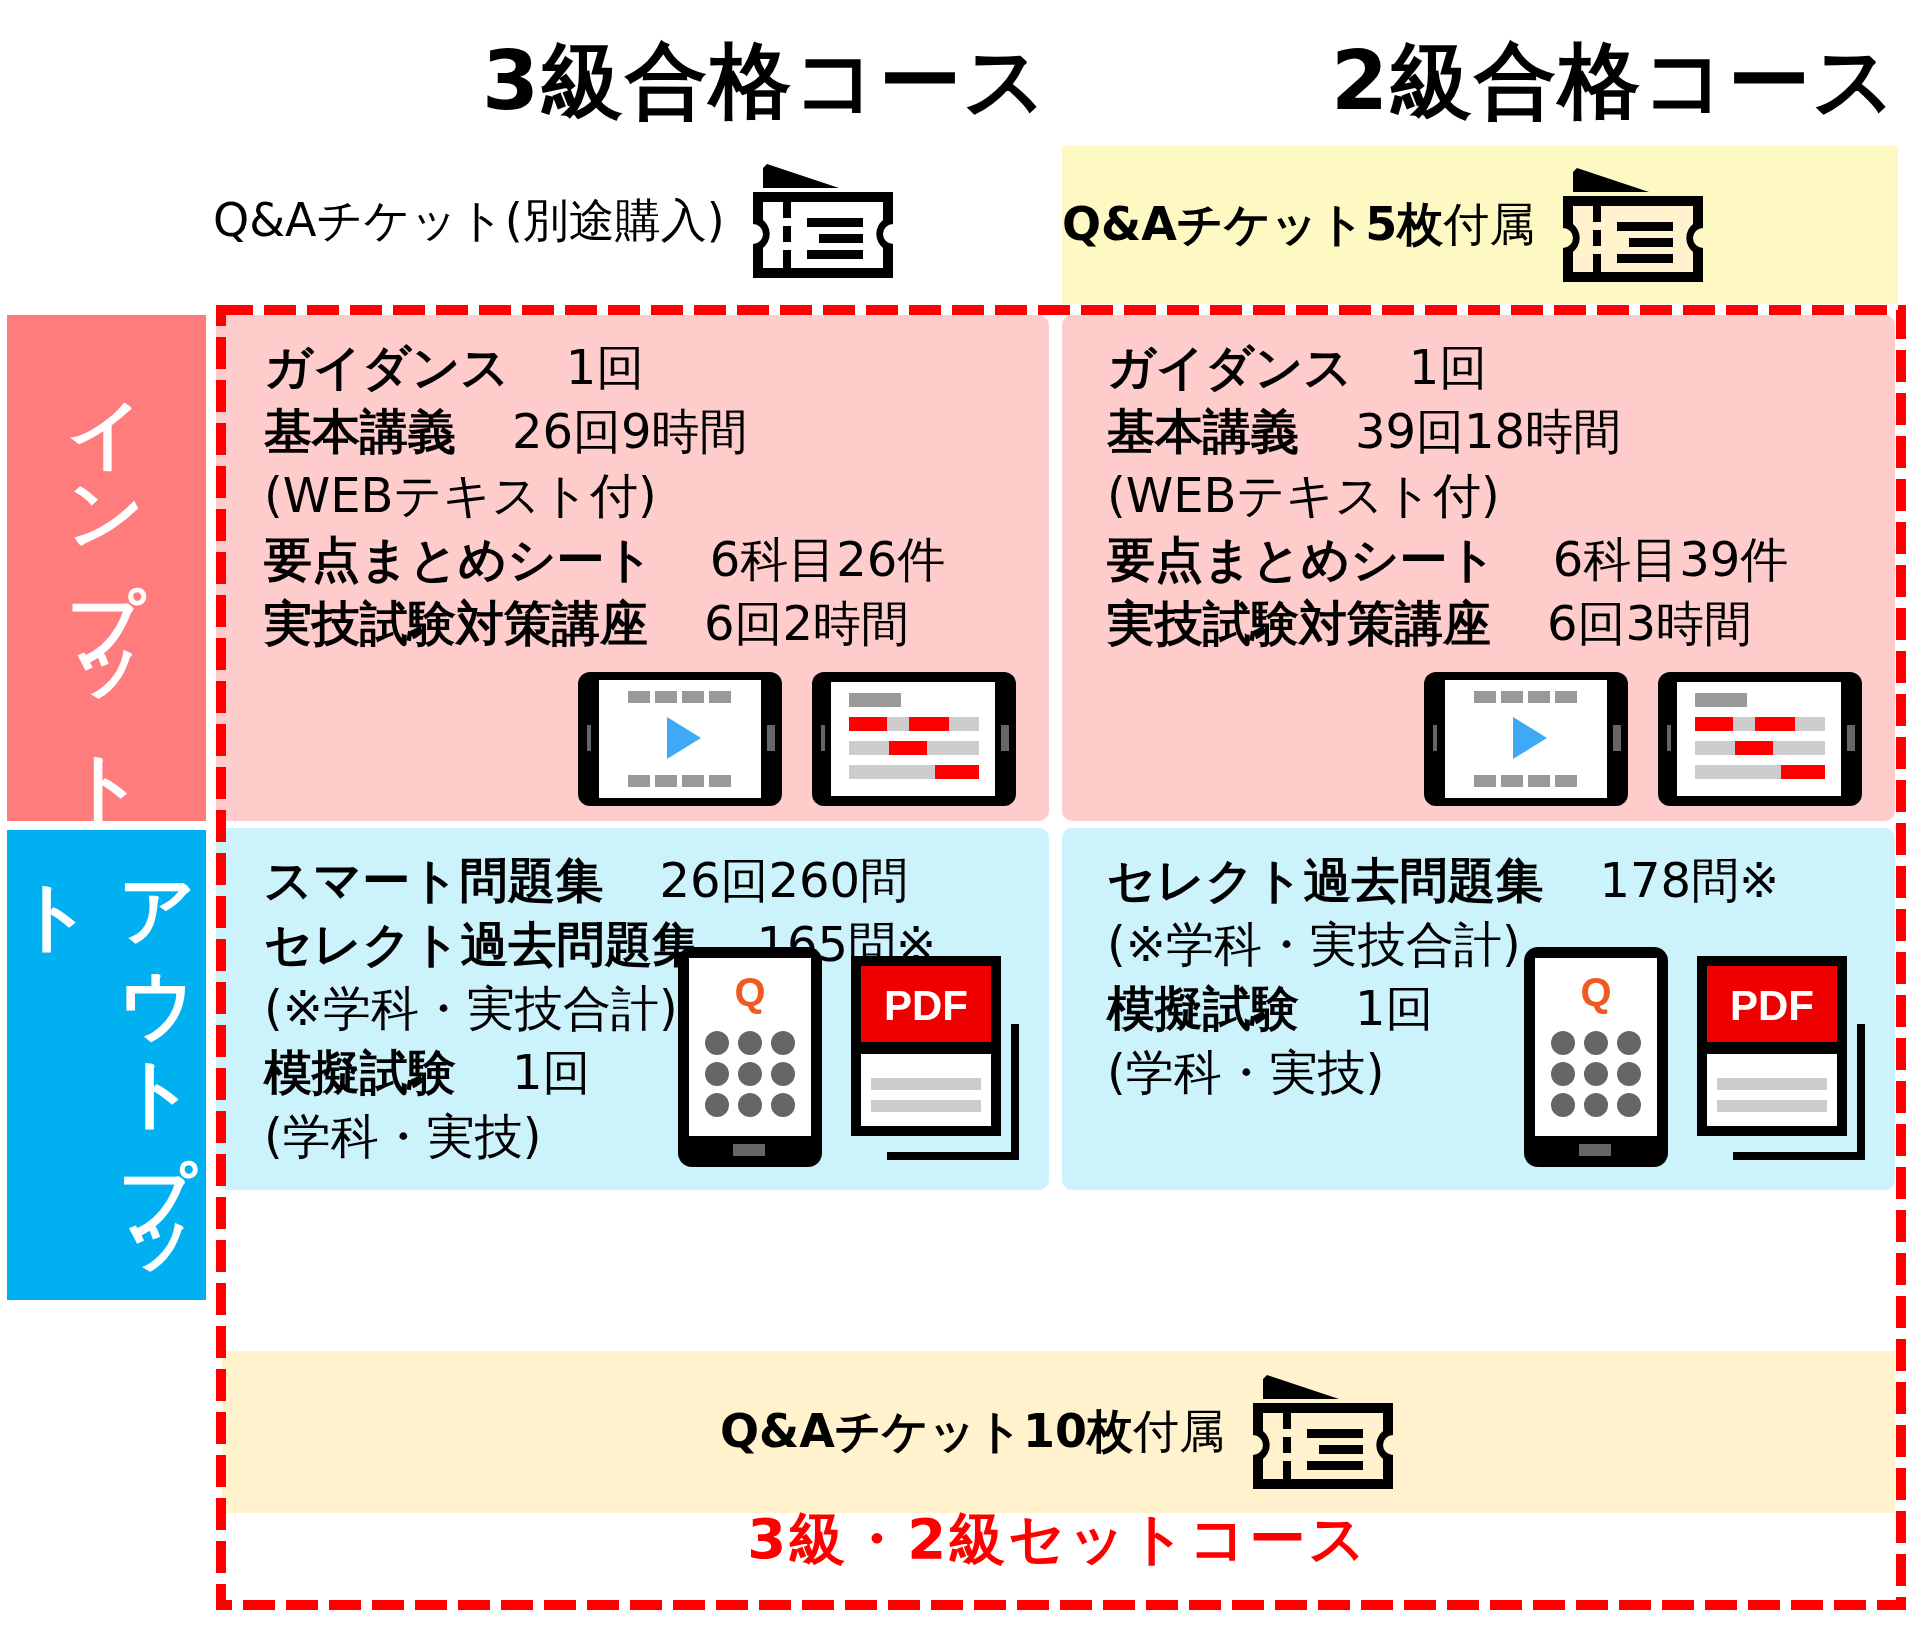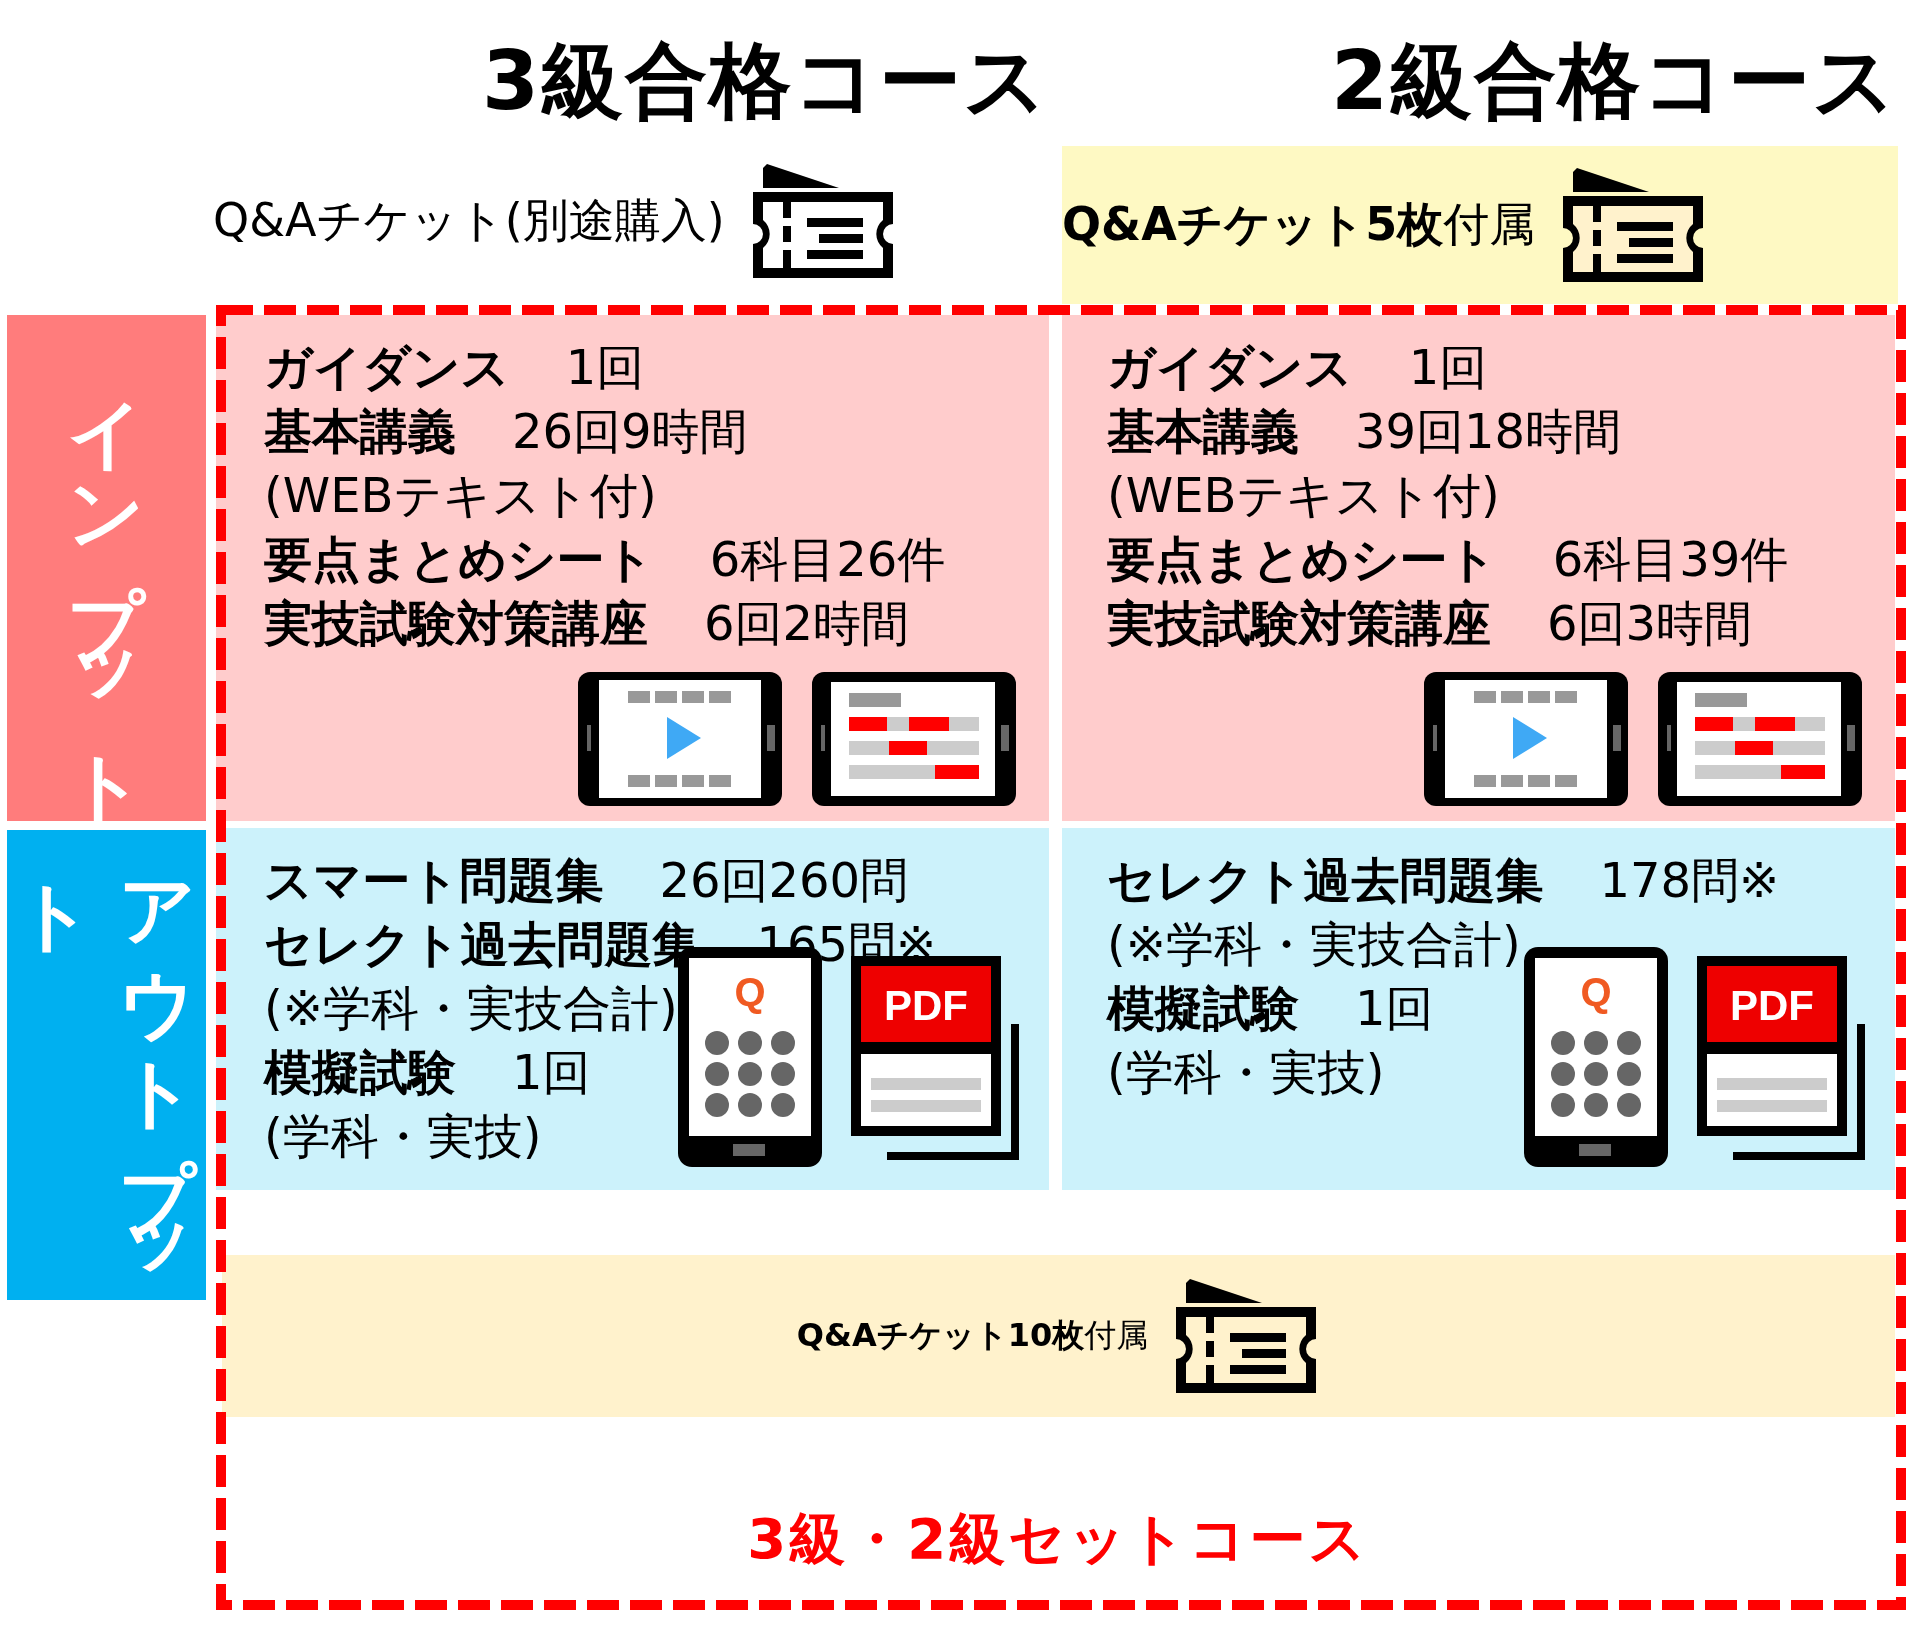--- a/index.html
+++ b/index.html
@@ -16,36 +16,36 @@
   #ticket3 { left: 213px; top: 146px; width: 836px; height: 150px; font-size: 46px; }
   #ticket2 { left: 1062px; top: 146px; width: 836px; height: 158px; background: #fef9c3; font-size: 46px; font-weight: bold; }
   #ticket2 .thin { font-weight: normal; }
   .ticket-row .ticket-icon { margin-left: 22px; width: 150px; height: 118px; }
 
   .side-label { position: absolute; left: 7px; width: 199px; color: #fff; font-weight: bold; font-size: 76px;
     writing-mode: vertical-rl; text-orientation: upright; display: flex; align-items: center; justify-content: center; letter-spacing: 2px; }
   #label-input { top: 315px; height: 506px; background: #ff7c7c; }
   #label-output { top: 830px; height: 470px; background: #00b0f0; }
 
-  .cell { position: absolute; padding: 20px 16px 0 48px; }
+  .cell { position: absolute; padding: 20px 16px 0 48px; border-radius: 10px; }
   .cell-input { background: #ffcccc; top: 315px; height: 506px; }
   .cell-output { background: #ccf2fb; top: 828px; height: 362px; }
   .col-left { left: 216px; width: 833px; }
   .col-right { left: 1062px; width: 833px; padding-left: 45px; }
 
   .line { font-size: 48px; line-height: 64px; white-space: nowrap; }
   .line b { font-weight: bold; }
   .line .val { font-weight: normal; margin-left: 56px; }
 
   .dev-row { position: absolute; display: flex; gap: 28px; }
   .cell-input .dev-row { right: 32px; bottom: 14px; }
   .cell-output .dev-row { right: 22px; bottom: 22px; }
 
-  #bottom-yellow { left: 222px; top: 1255px; width: 1673px; height: 162px; background: #fff2cc;
-    display: flex; align-items: center; justify-content: center; font-size: 32px; font-weight: bold; }
+  #bottom-yellow { left: 222px; top: 1351px; width: 1673px; height: 162px; background: #fff2cc;
+    display: flex; align-items: center; justify-content: center; font-size: 46px; font-weight: bold; }
   #bottom-yellow .thin { font-weight: normal; }
   #bottom-yellow .ticket-icon { margin-left: 22px; width: 150px; height: 118px; }
 
   #set-title { left: 216px; top: 1476px; width: 1684px; height: 126px; text-align: center; color: #ff0000;
     font-size: 56px; font-weight: bold; line-height: 126px; letter-spacing: 3px; }
 
   #dashed-frame { left: 216px; top: 305px; width: 1690px; height: 1305px; }
 </style>
 </head>
 <body>

